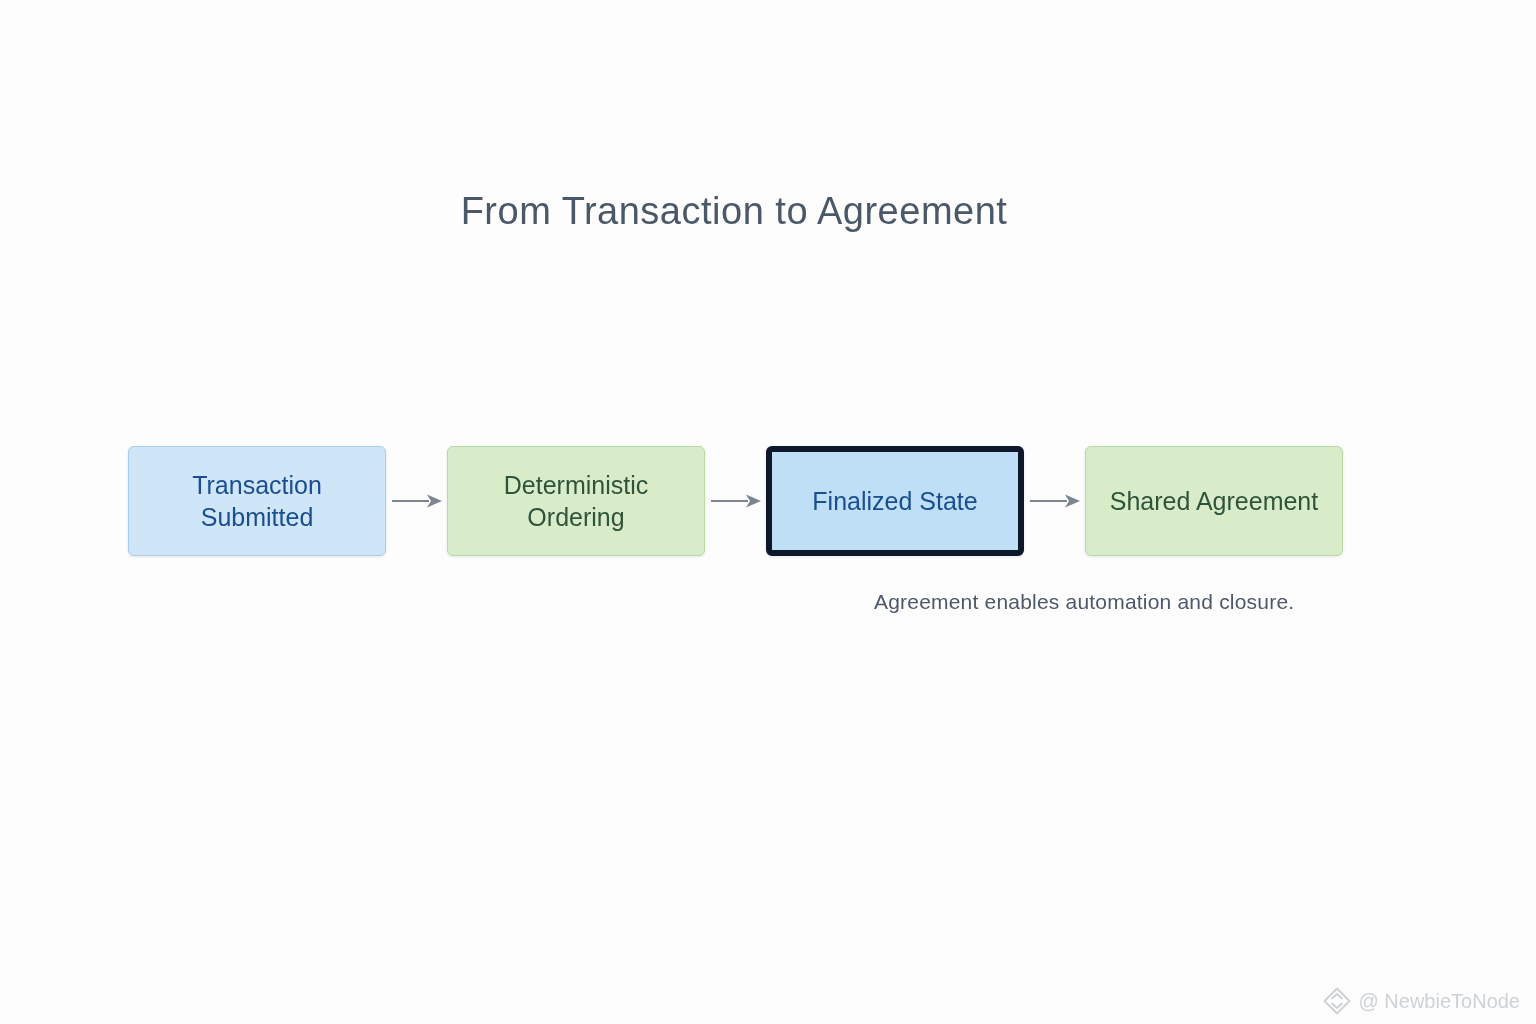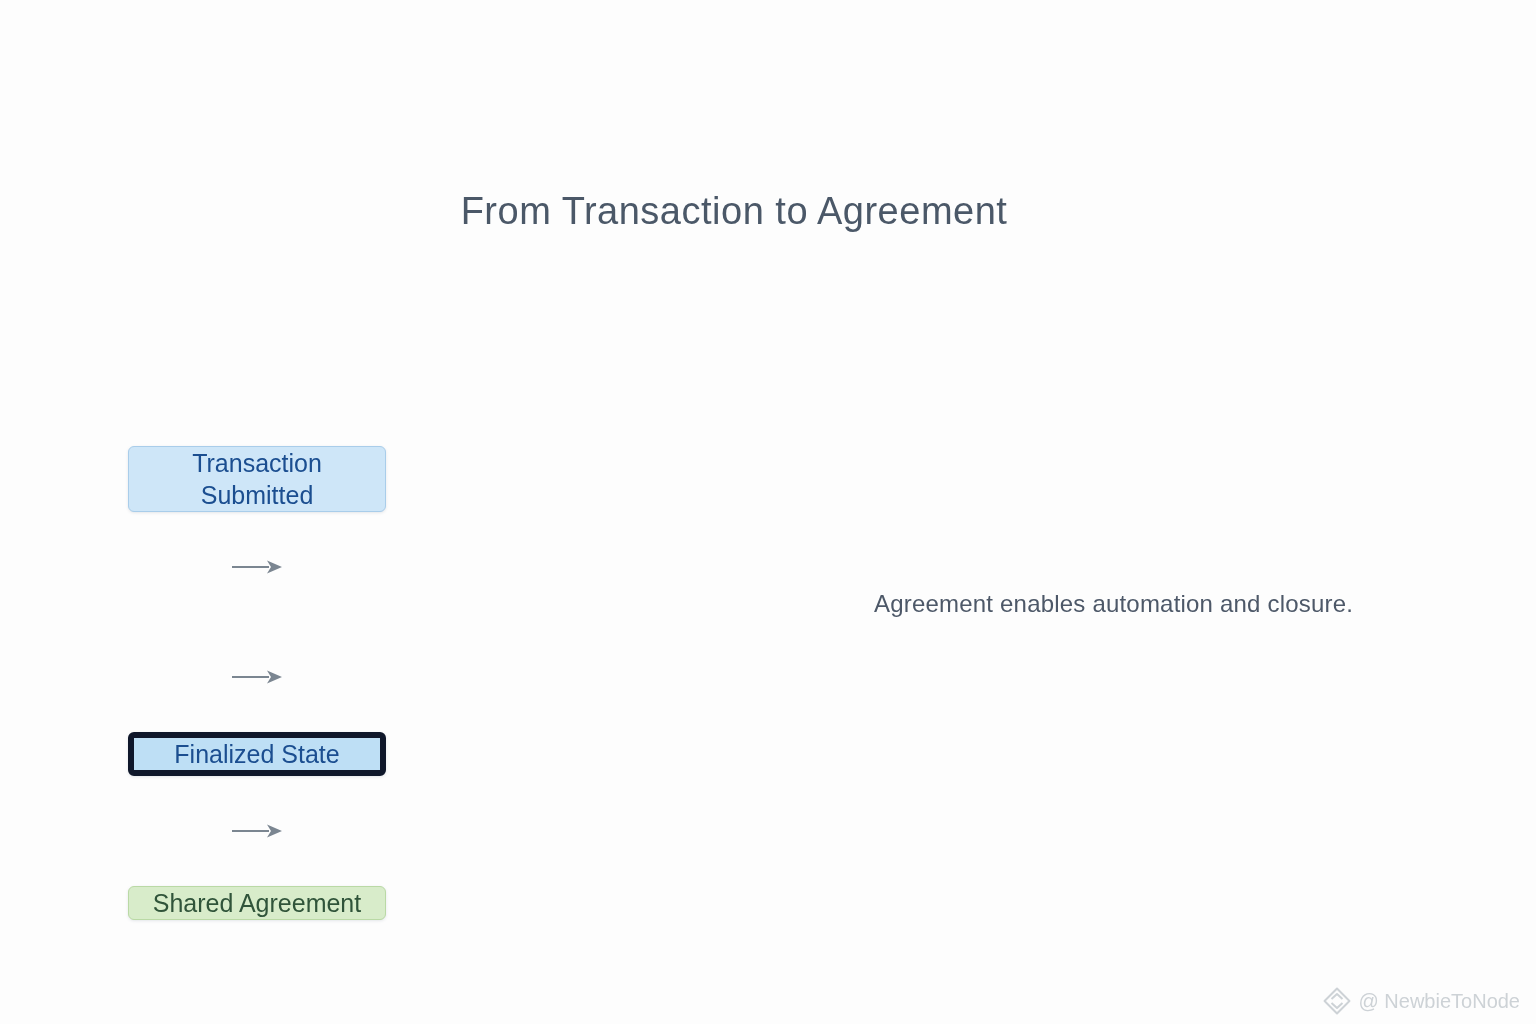--- a/index.html
+++ b/index.html
@@ -29,21 +29,20 @@
     letter-spacing: 0.5px;
   }
 
   .flow-row {
     position: absolute;
     left: 128px;
     top: 446px;
     height: 110px;
     display: flex;
     align-items: center;
-    flex-direction: column;
   }
   .flow-node {
     width: 258px;
     height: 110px;
     border-radius: 6px;
     display: flex;
     align-items: center;
     justify-content: center;
     text-align: center;
     font-size: 25px;
@@ -74,21 +73,21 @@
     display: flex;
     align-items: center;
     justify-content: center;
     flex: 0 0 auto;
   }
 
   .caption {
     position: absolute;
     left: 874px;
     top: 590px;
-    font-size: 24px;
+    font-size: 21px;
     color: #4d5868;
     letter-spacing: 0.2px;
   }
 
   .watermark {
     position: absolute;
     right: 16px;
     bottom: 8px;
     display: flex;
     align-items: center;
@@ -114,20 +113,23 @@
     <span>Transaction Submitted</span>
   </div>
 
   <div class="flow-arrow">
     <svg width="52" height="18" viewBox="0 0 52 18">
       <line x1="1" y1="9" x2="38" y2="9" stroke="#7b8691" stroke-width="2.2"></line>
       <polygon points="36,2.5 51,9 36,15.5 40,9" fill="#7b8691"></polygon>
     </svg>
   </div>
 
+  <div class="flow-node green">
+    <span>Deterministic Ordering</span>
+  </div>
 
   <div class="flow-arrow">
     <svg width="52" height="18" viewBox="0 0 52 18">
       <line x1="1" y1="9" x2="38" y2="9" stroke="#7b8691" stroke-width="2.2"></line>
       <polygon points="36,2.5 51,9 36,15.5 40,9" fill="#7b8691"></polygon>
     </svg>
   </div>
 
   <div class="flow-node blue-deep">
     <span>Finalized State</span>

